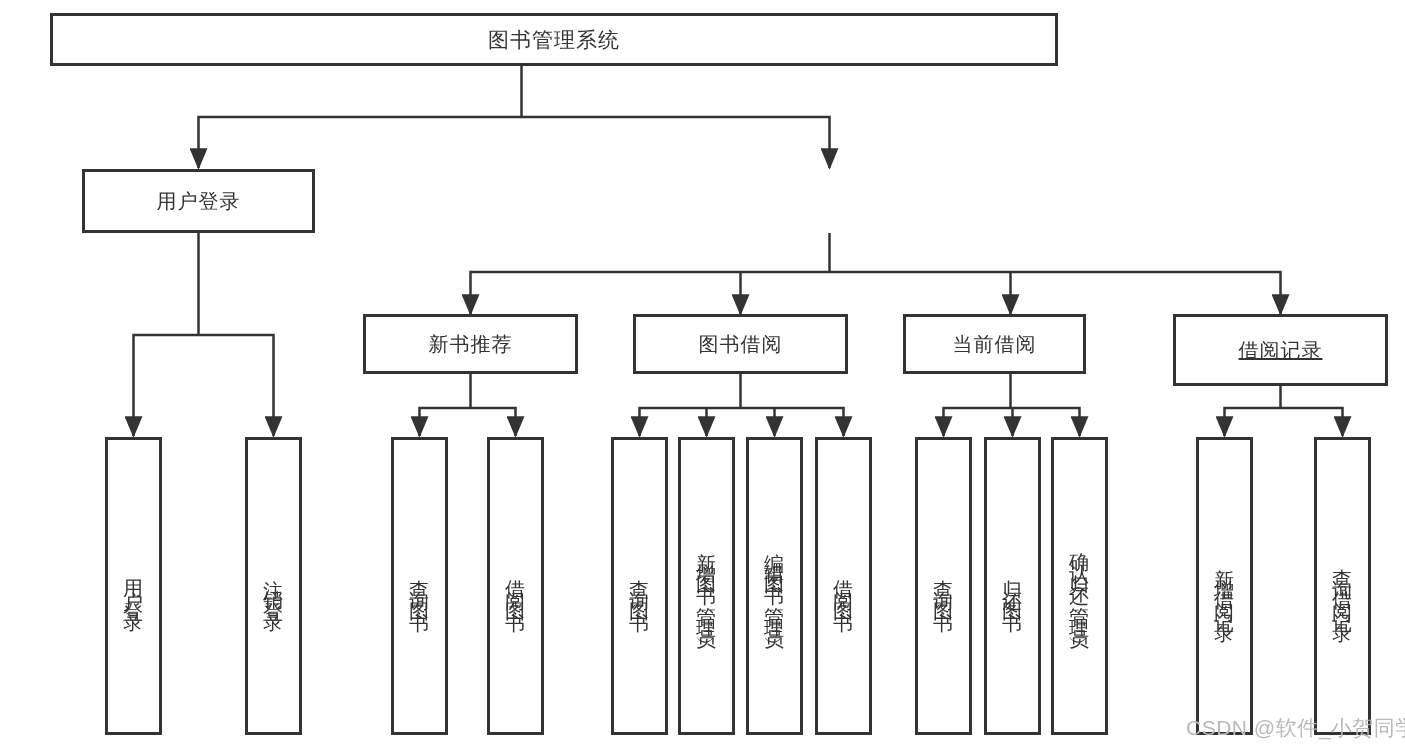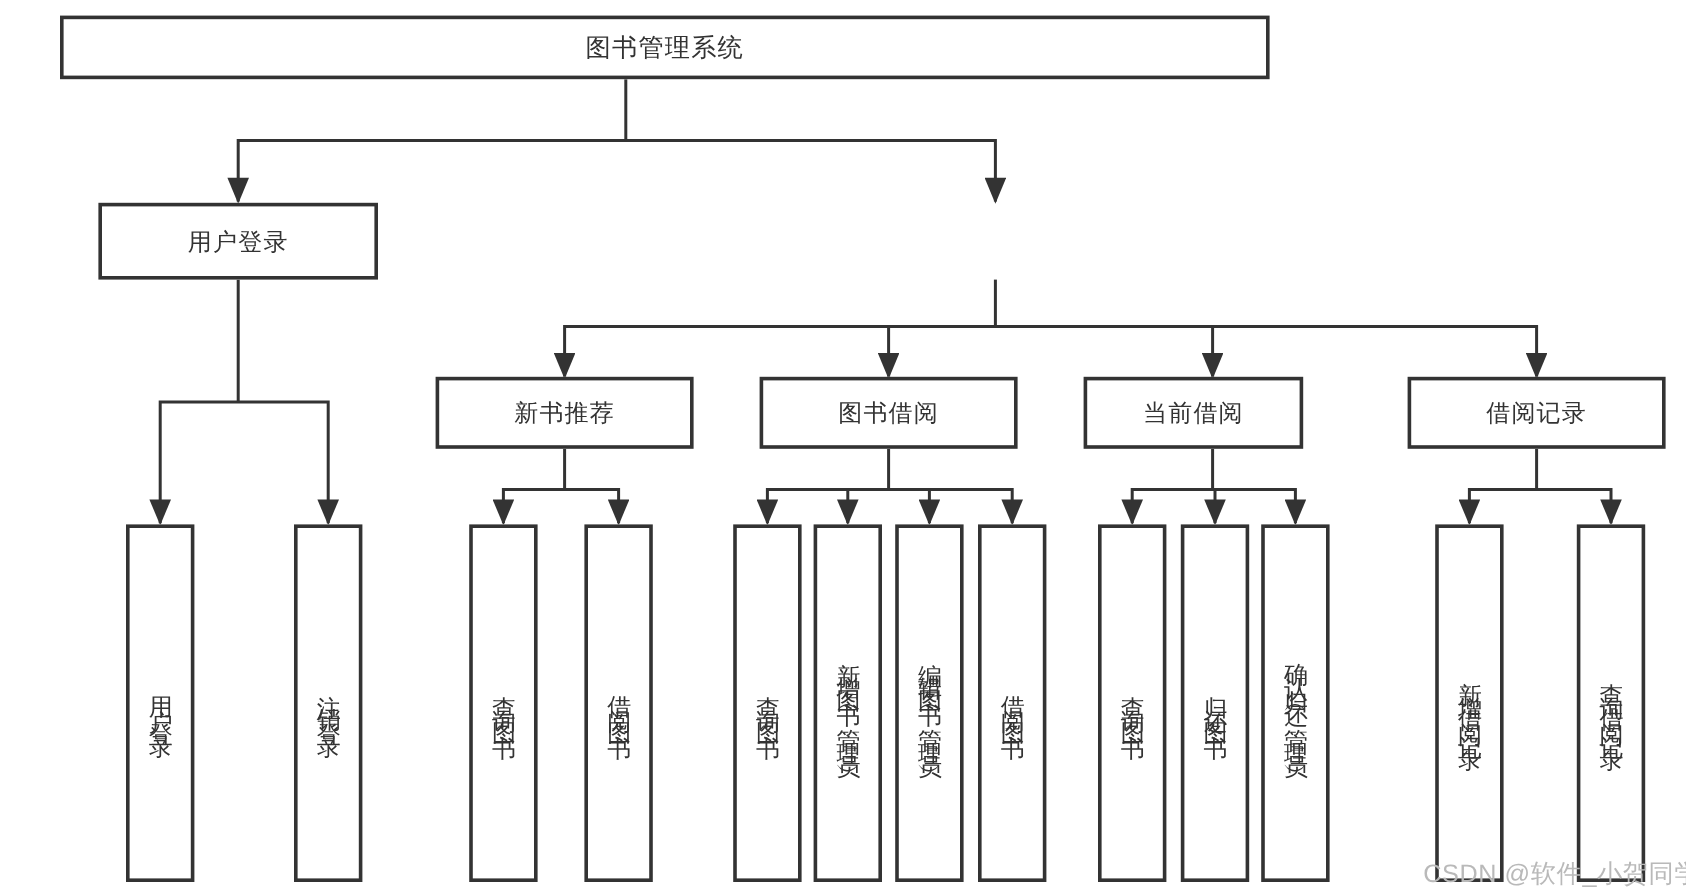--- a/index.html
+++ b/index.html
@@ -107,21 +107,21 @@
 
   <div class="box lvl" style="left:363px; top:314px; width:215px; height:60px;">
     <span>新书推荐</span>
   </div>
   <div class="box lvl" style="left:633px; top:314px; width:215px; height:60px;">
     <span>图书借阅</span>
   </div>
   <div class="box lvl" style="left:903px; top:314px; width:183px; height:60px;">
     <span>当前借阅</span>
   </div>
-  <div class="box lvl" style="left:1173px; top:314px; width:215px; height:60px;">
+  <div class="box lvl" style="left:1173px; top:314px; width:215px; height:72px;text-decoration:underline;">
     <span>借阅记录</span>
   </div>
 
   <div class="box leaf" style="left:105px; top:437px; width:57px; height:298px;">
     <span>用户登录</span>
   </div>
   <div class="box leaf" style="left:245px; top:437px; width:57px; height:298px;">
     <span>注销登录</span>
   </div>
 

